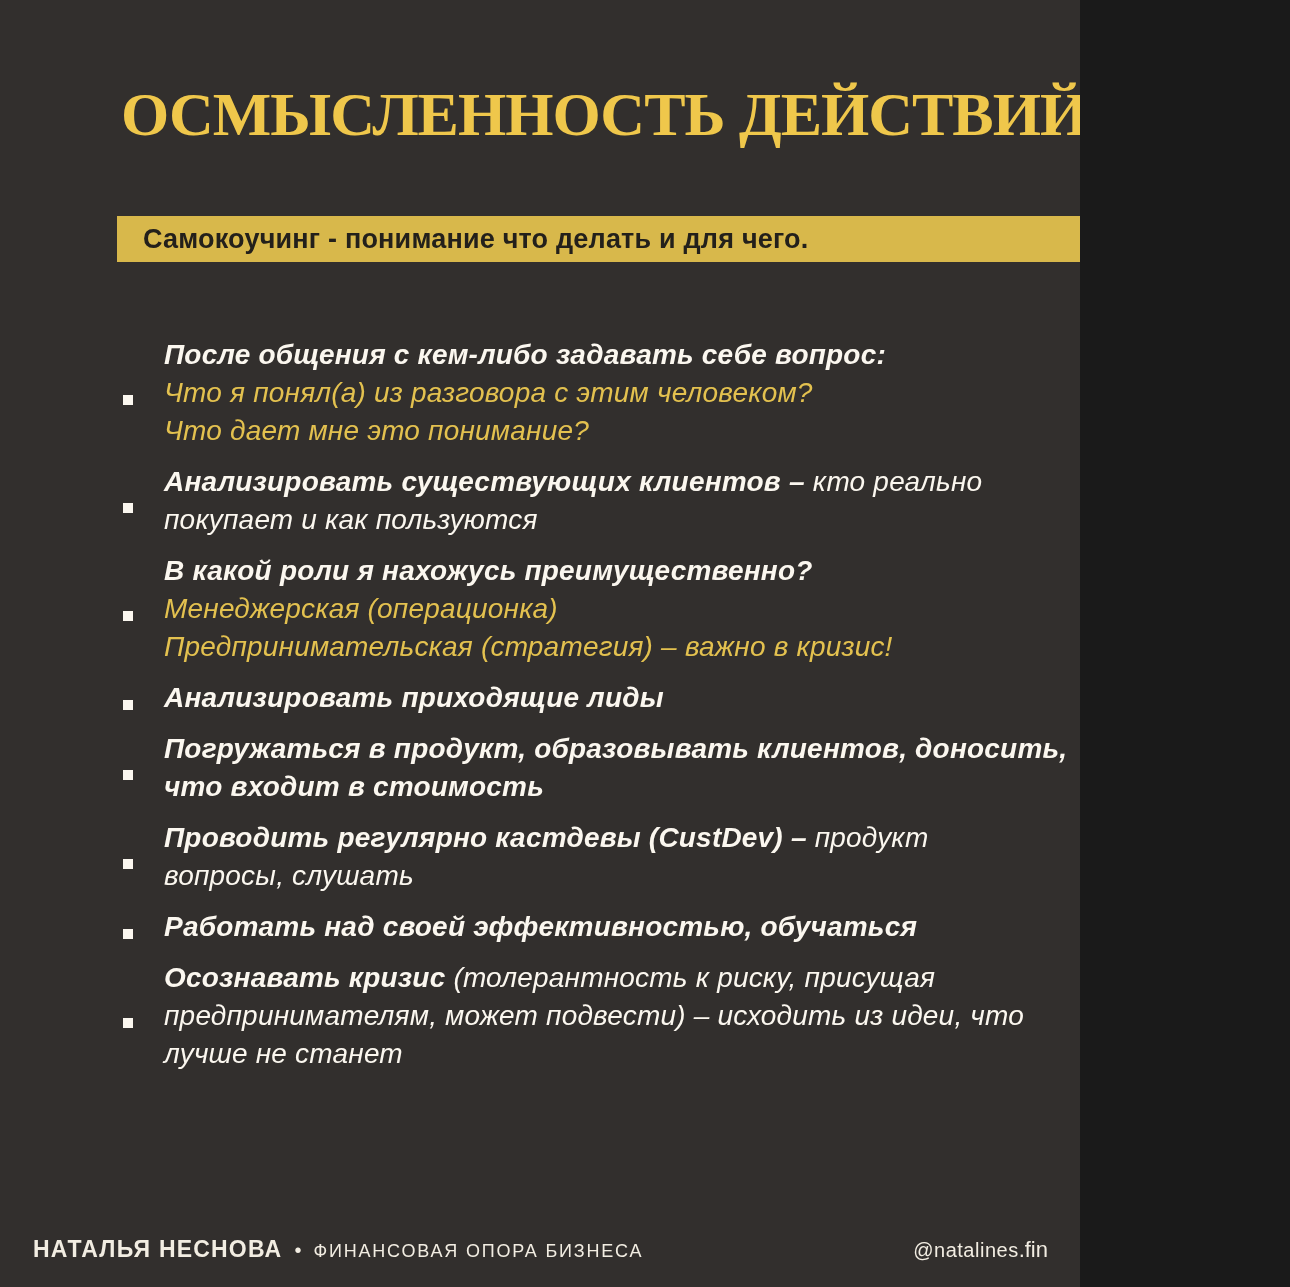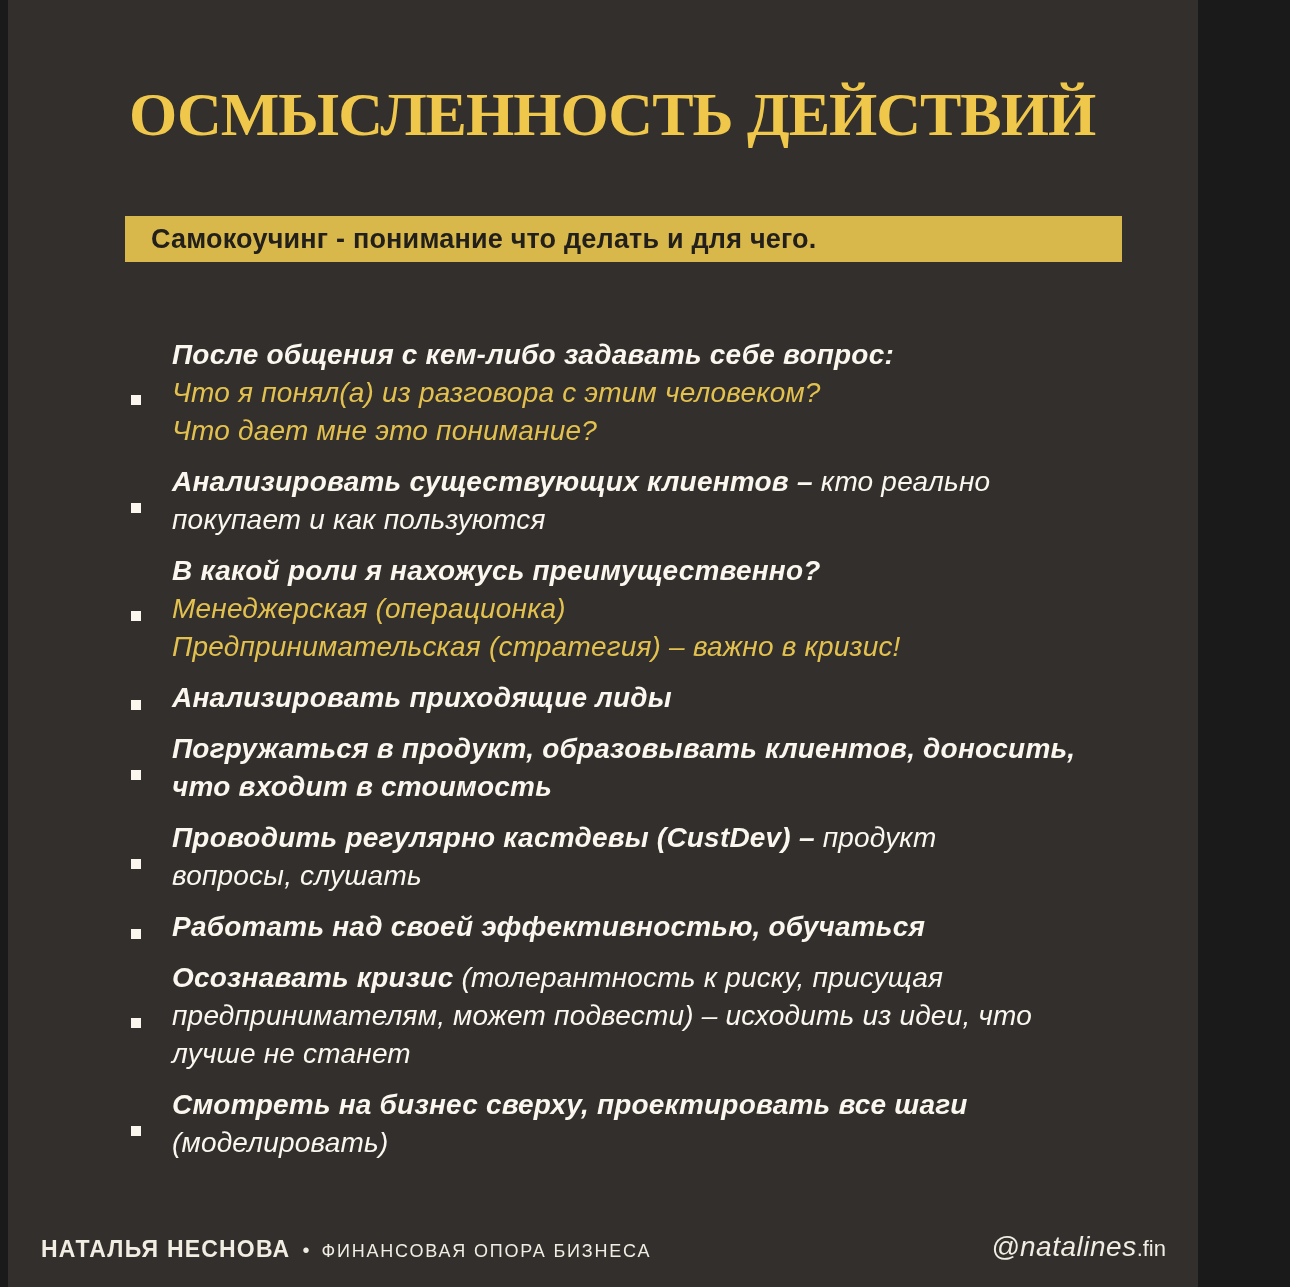--- a/index.html
+++ b/index.html
@@ -9,25 +9,24 @@
     --bar-text:#23201B;
     --white-text:#FBF7EF;
     --yellow-text:#E3C14F;
     --cream:#F2EDE2;
   }
   *{margin:0;padding:0;box-sizing:border-box;}
   html,body{background:#1a1a1a;}
   body{font-family:"Liberation Sans", sans-serif;}
   .slide{
     position:relative;
-    width:1190px;
+    width:1080px;
     height:1287px;
     background:var(--bg);
     overflow:hidden;
-    margin-left:8px;
   }
   .title{
     position:absolute;
     left:121px;
     top:82px;
     font-family:"Liberation Serif", serif;
     font-weight:700;
     font-size:62px;
     line-height:64px;
     letter-spacing:-1px;
@@ -106,24 +105,23 @@
   }
   .footer-right{
     position:absolute;
     right:32px;
     bottom:24px;
     display:flex;
     align-items:baseline;
     color:var(--cream);
   }
   .handle{
-    font-size:28px;
+    font-size:20px;
     font-weight:300;
     letter-spacing:0.5px;
-    font-style:italic;
   }
   .handle-suffix{
     font-size:22px;
     font-weight:300;
   }
 </style>
 </head>
 <body>
 
 <div class="slide">
@@ -183,27 +181,20 @@
         <div class="content">
           <div class="line"><span class="seg b">Работать над своей эффективностью, обучаться</span></div>
         </div>
       </li>
       <li class="bullet-item">
         <span class="marker"></span>
         <div class="content">
           <div class="line"><span class="seg b">Осознавать кризис </span><span class="seg">(толерантность к риску, присущая</span></div>
           <div class="line"><span class="seg">предпринимателям, может подвести) – исходить из идеи, что</span></div>
           <div class="line"><span class="seg">лучше не станет</span></div>
-        </div>
-      </li>
-      <li class="bullet-item">
-        <span class="marker"></span>
-        <div class="content">
-          <div class="line"><span class="seg b">Смотреть на бизнес сверху, проектировать все шаги</span></div>
-          <div class="line"><span class="seg">(моделировать)</span></div>
         </div>
       </li>
     </ul>
 
   <div class="footer-left">
     <span class="footer-author">НАТАЛЬЯ НЕСНОВА</span>
     <span class="footer-sep">•</span>
     <span class="footer-tagline">ФИНАНСОВАЯ ОПОРА БИЗНЕСА</span>
   </div>
 

